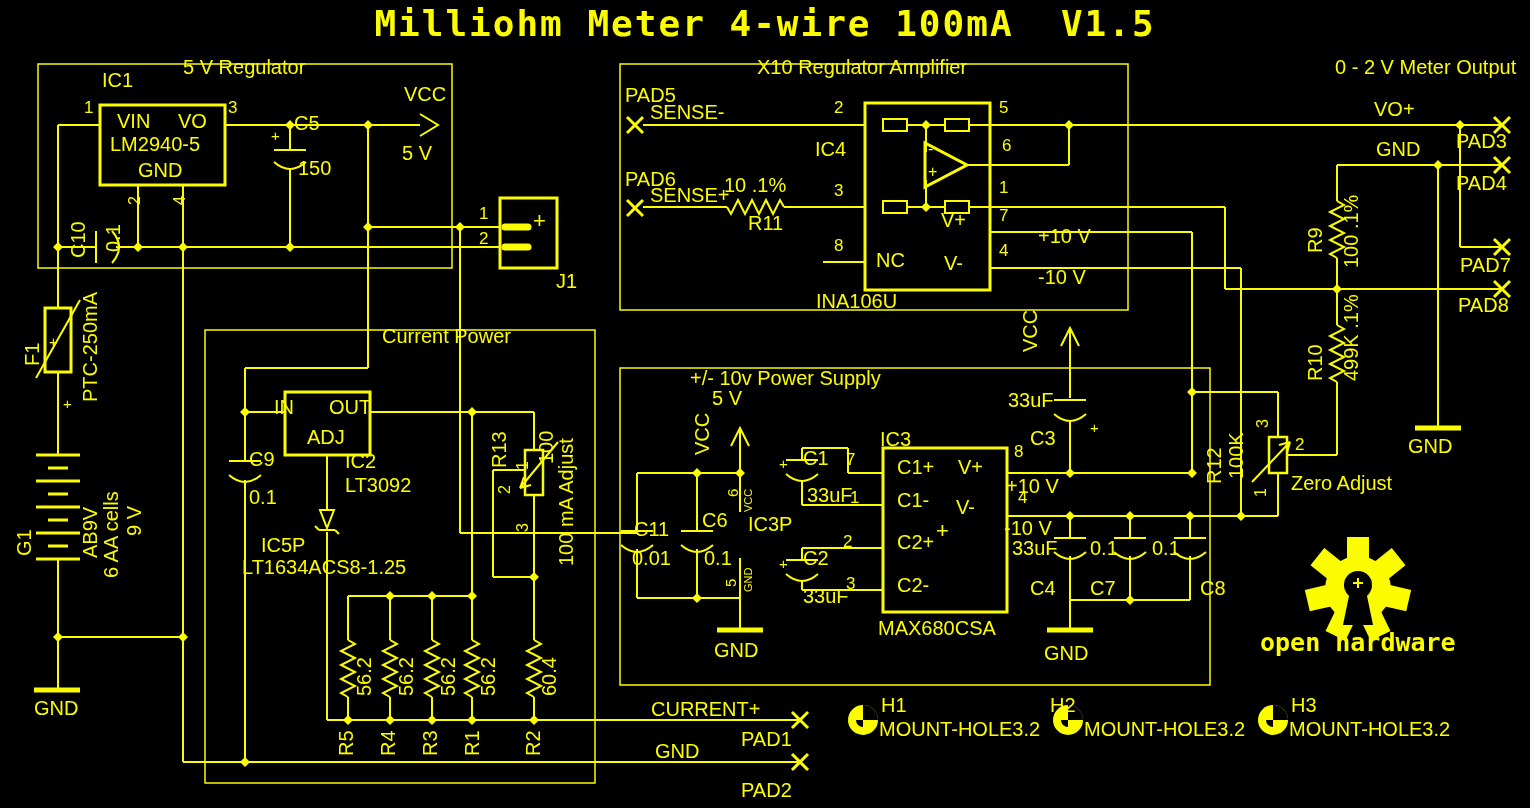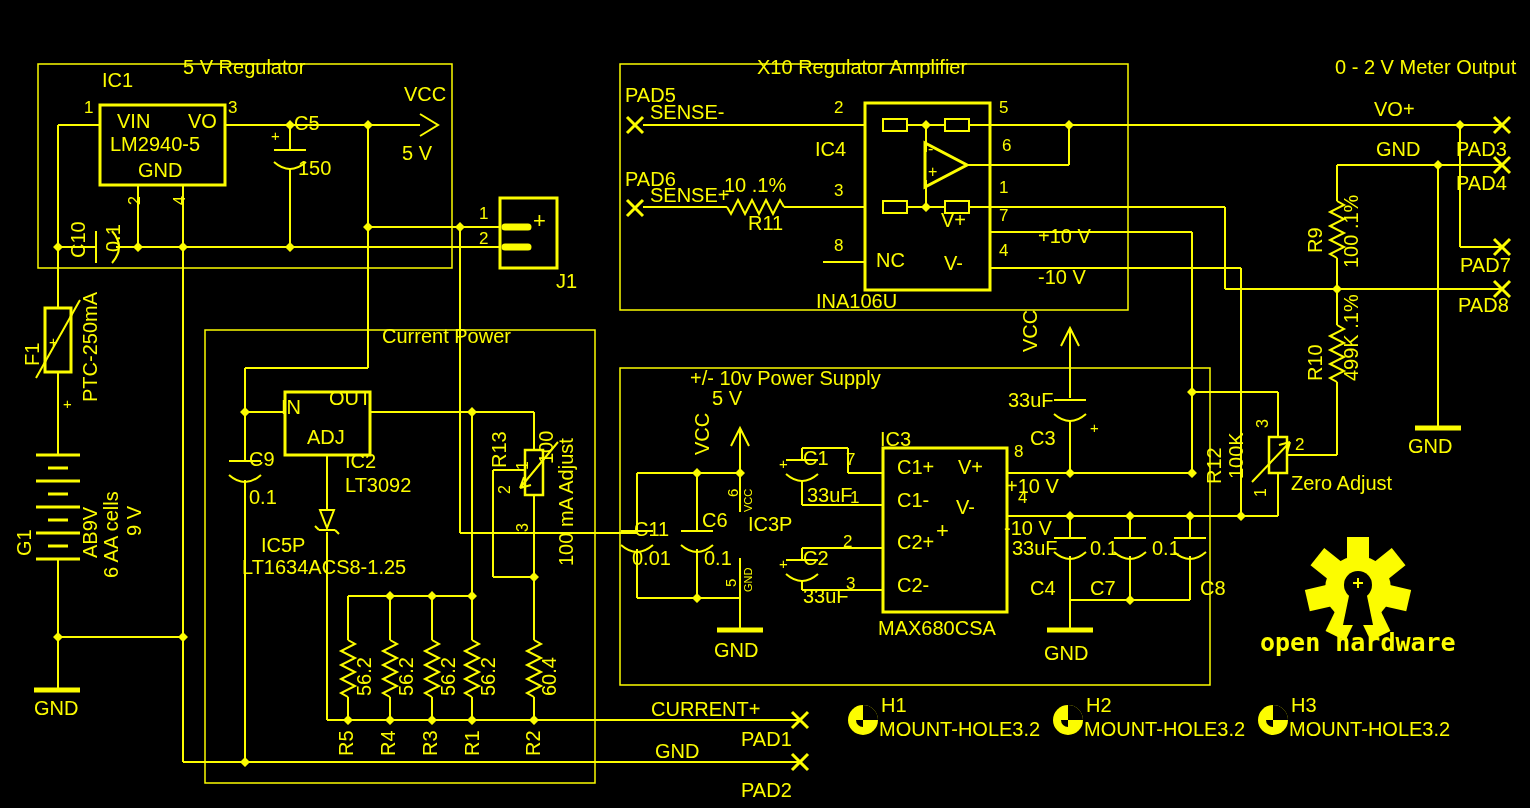--- a/index.html
+++ b/index.html
@@ -180,30 +180,31 @@
       <rect x="-11" y="-52" width="22" height="26" transform="rotate(257.1)"></rect>
       <rect x="-11" y="-52" width="22" height="26" transform="rotate(308.6)"></rect>
       <circle r="33"></circle>
     </g>
     <circle cy="-4" r="14" fill="#000"></circle>
     <path d="M-8 2 L8 2 L15 36 L-15 36 Z" fill="#000"></path>
     <path d="M-5 -6 H5 M0 -11 V-1" stroke="#fcfc00" stroke-width="2" fill="none"></path>
   </g>
 </svg>
 
+<span class="t title">Milliohm Meter 4-wire 100mA  V1.5</span>
 
 <span class="t" style="left:183px;top:57px">5 V Regulator</span>
 <span class="t" style="left:757px;top:57px">X10 Regulator Amplifier</span>
 <span class="t" style="left:1335px;top:57px">0 - 2 V Meter Output</span>
 <span class="t" style="left:382px;top:326px">Current Power</span>
 <span class="t" style="left:690px;top:368px">+/- 10v Power Supply</span>
 
 <span class="t" style="left:102px;top:70px">IC1</span>
 <span class="t" style="left:117px;top:111px">VIN</span>
-<span class="t" style="left:188px;top:111px">VO</span>
+<span class="t" style="left:178px;top:111px">VO</span>
 <span class="t" style="left:110px;top:134px">LM2940-5</span>
 <span class="t" style="left:138px;top:160px">GND</span>
 <span class="t s17" style="left:84px;top:99px">1</span>
 <span class="t s17" style="left:228px;top:99px">3</span>
 <span class="t s16 vr" style="left:127px;top:205px">2</span>
 <span class="t s16 vr" style="left:172px;top:205px">4</span>
 <span class="t" style="left:294px;top:113px">C5</span>
 <span class="t" style="left:298px;top:158px">150</span>
 <span class="t s15" style="left:271px;top:128px">+</span>
 <span class="t" style="left:404px;top:84px">VCC</span>
@@ -219,22 +220,22 @@
 <span class="t vr" style="left:22px;top:366px">F1</span>
 <span class="t vr" style="left:80px;top:402px">PTC-250mA</span>
 <span class="t s15" style="left:49px;top:334px">+</span>
 <span class="t vr" style="left:14px;top:556px">G1</span>
 <span class="t vr" style="left:80px;top:558px">AB9V</span>
 <span class="t vr" style="left:101px;top:578px">6 AA cells</span>
 <span class="t vr" style="left:124px;top:536px">9 V</span>
 <span class="t s15" style="left:63px;top:396px">+</span>
 <span class="t" style="left:34px;top:698px">GND</span>
 
-<span class="t" style="left:281px;top:397px">IN</span>
-<span class="t" style="left:329px;top:388px">OUT</span>
+<span class="t" style="left:274px;top:397px">IN</span>
+<span class="t" style="left:329px;top:397px">OUT</span>
 <span class="t" style="left:307px;top:427px">ADJ</span>
 <span class="t" style="left:345px;top:451px">IC2</span>
 <span class="t" style="left:345px;top:475px">LT3092</span>
 <span class="t" style="left:249px;top:449px">C9</span>
 <span class="t" style="left:249px;top:487px">0.1</span>
 <span class="t" style="left:261px;top:535px">IC5P</span>
 <span class="t" style="left:242px;top:557px">LT1634ACS8-1.25</span>
 <span class="t vr" style="left:489px;top:468px">R13</span>
 <span class="t vr" style="left:536px;top:464px">100</span>
 <span class="t vr" style="left:556px;top:566px">100 mA Adjust</span>
@@ -322,38 +323,38 @@
 <span class="t" style="left:1030px;top:578px">C4</span>
 <span class="t" style="left:1090px;top:538px">0.1</span>
 <span class="t" style="left:1090px;top:578px">C7</span>
 <span class="t" style="left:1152px;top:538px">0.1</span>
 <span class="t" style="left:1200px;top:578px">C8</span>
 <span class="t" style="left:714px;top:640px">GND</span>
 <span class="t" style="left:1044px;top:643px">GND</span>
 
 <span class="t" style="left:1374px;top:99px">VO+</span>
 <span class="t" style="left:1376px;top:139px">GND</span>
-<span class="t" style="left:1456px;top:139px">PAD3</span>
+<span class="t" style="left:1456px;top:131px">PAD3</span>
 <span class="t" style="left:1456px;top:173px">PAD4</span>
 <span class="t" style="left:1460px;top:255px">PAD7</span>
 <span class="t" style="left:1458px;top:295px">PAD8</span>
 <span class="t vr" style="left:1305px;top:253px">R9</span>
 <span class="t vr" style="left:1341px;top:268px">100 .1%</span>
 <span class="t vr" style="left:1305px;top:381px">R10</span>
 <span class="t vr" style="left:1341px;top:381px">499K .1%</span>
 <span class="t vr" style="left:1204px;top:484px">R12</span>
 <span class="t vr" style="left:1226px;top:479px">100K</span>
 <span class="t s16 vr" style="left:1255px;top:428px">3</span>
 <span class="t s16 vr" style="left:1253px;top:497px">1</span>
 <span class="t s17" style="left:1295px;top:436px">2</span>
 <span class="t" style="left:1291px;top:473px">Zero Adjust</span>
 <span class="t" style="left:1408px;top:436px">GND</span>
 
 <span class="t" style="left:881px;top:695px">H1</span>
 <span class="t" style="left:879px;top:719px">MOUNT-HOLE3.2</span>
-<span class="t" style="left:1086px;top:695px">H2</span>
+<span class="t" style="left:1050px;top:695px">H2</span>
 <span class="t" style="left:1084px;top:719px">MOUNT-HOLE3.2</span>
 <span class="t" style="left:1291px;top:695px">H3</span>
 <span class="t" style="left:1289px;top:719px">MOUNT-HOLE3.2</span>
 
 <span class="t logo" style="left:1260px;top:630px">open hardware</span>
 
 </div>
 
 </body></html>

